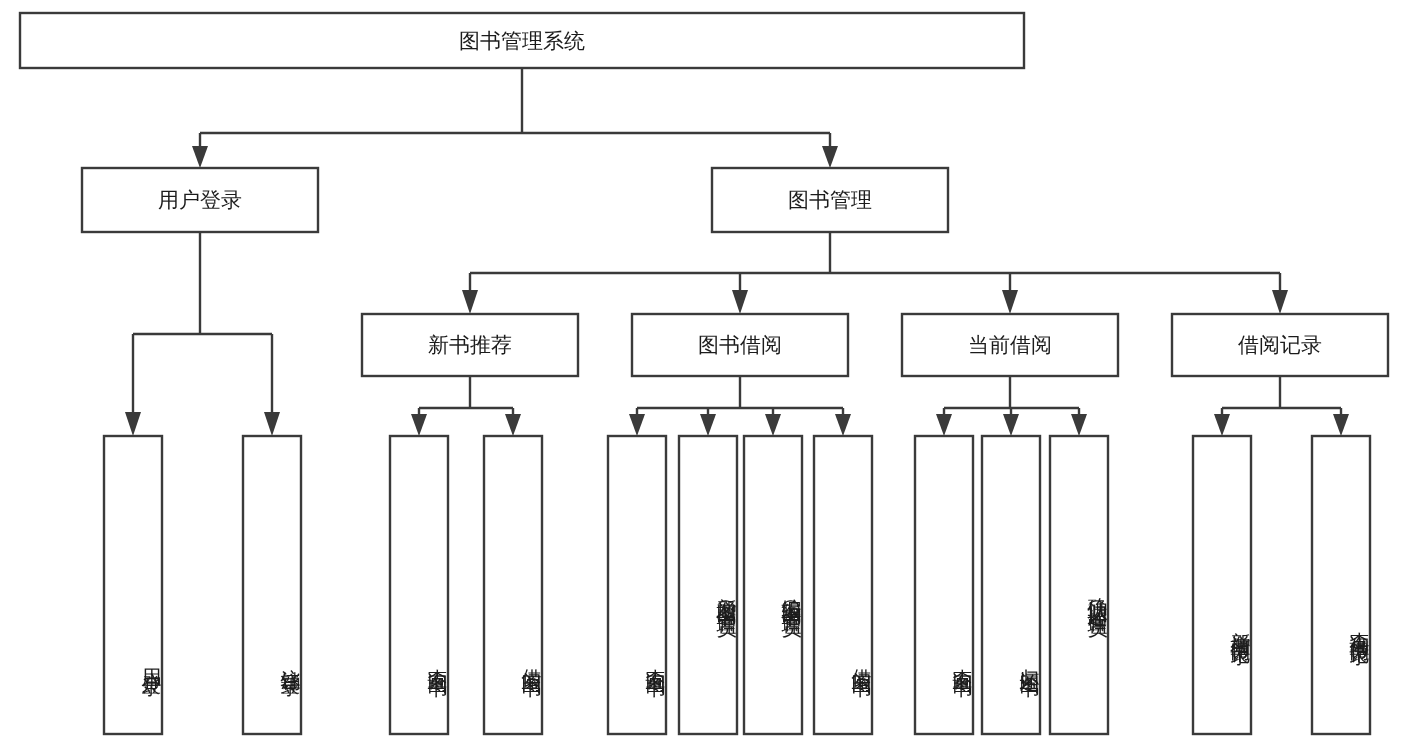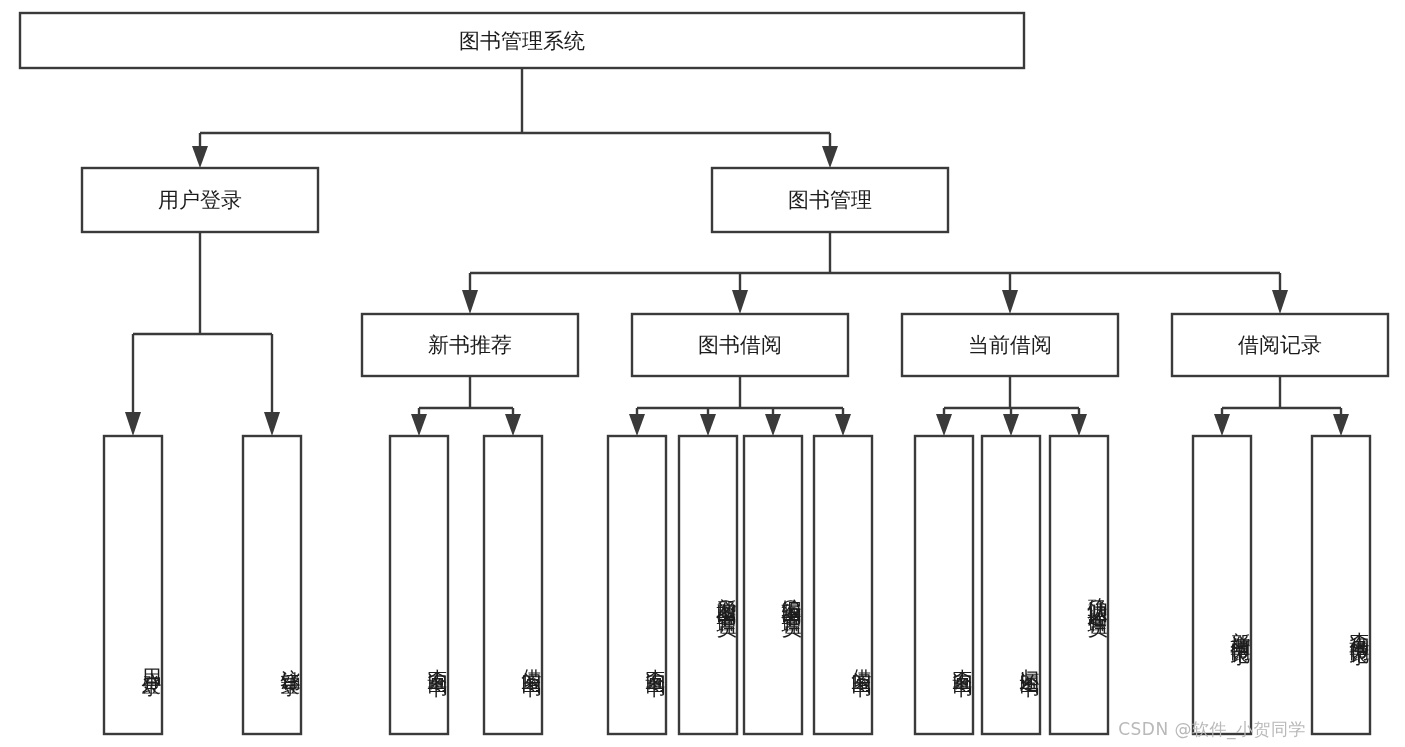--- a/index.html
+++ b/index.html
@@ -11,21 +11,20 @@
     width: 1405px;
     height: 747px;
     font-family: "DejaVu Sans", "Liberation Sans", sans-serif;
     overflow: hidden;
   }
   #diagram-root {
     position: relative;
     width: 1287px;
     height: 747px;
     background: #ffffff;
-    padding-left: 27px;
   }
   svg.flow {
     position: absolute;
     top: 0;
     left: 0;
     width: 1405px;
     height: 747px;
   }
   .node-box {
     fill: #ffffff;
@@ -202,15 +201,14 @@
   <div class="leaf-text" style="left:744px; top:436px; width:58px; height:298px; padding-top:10px;">编辑图书（管理员）</div>
   <div class="leaf-text" style="left:814px; top:436px; width:58px; height:298px; padding-top:74px;">借阅图书</div>
 
   <div class="leaf-text" style="left:915px; top:436px; width:58px; height:298px; padding-top:74px;">查询图书</div>
   <div class="leaf-text" style="left:982px; top:436px; width:58px; height:298px; padding-top:74px;">归还图书</div>
   <div class="leaf-text" style="left:1050px; top:436px; width:58px; height:298px; padding-top:10px;">确认归还（管理员）</div>
 
   <div class="leaf-text" style="left:1193px; top:436px; width:58px; height:298px; padding-top:40px;">新增借阅记录</div>
   <div class="leaf-text" style="left:1312px; top:436px; width:58px; height:298px; padding-top:40px;">查询借阅记录</div>
 
-  <div class="watermark">CSDN @软件_小贺同学</div>
 
 </div>
 
 </body></html>

